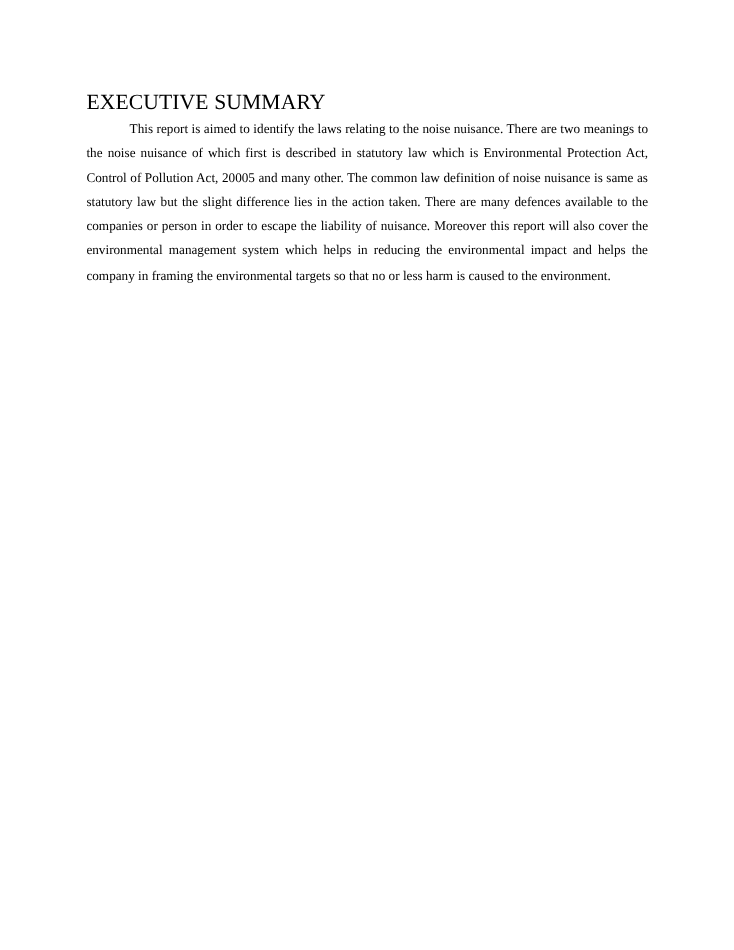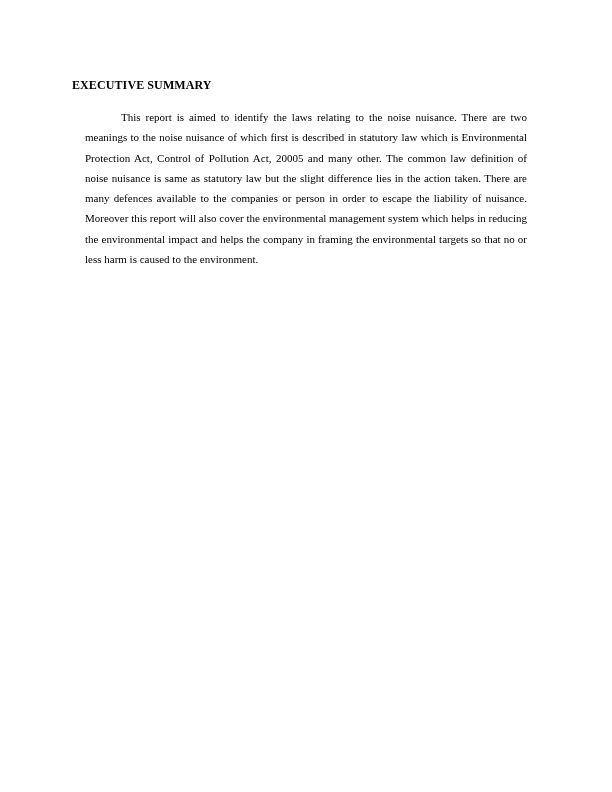--- a/index.html
+++ b/index.html
@@ -16,32 +16,32 @@
       color: #000000;
     }
     .page {
       position: absolute;
       left: 72px;
       top: 76px;
       width: 468px;
     }
     .heading {
       font-family: "Liberation Serif", "DejaVu Serif", serif;
-      font-weight: bold;
-      font-size: 12px;
+      font-weight: normal;
+      font-size: 18px;
       line-height: 18px;
       margin: 0 0 4px 0;
       letter-spacing: 0.1px;
     }
     .para {
       font-size: 11px;
       line-height: 20.3px;
       text-align: justify;
       text-indent: 36px;
-      margin: 13px;
+      margin: 0;
     }
   </style>
 </head>
 <body>
 
 <div class="page">
   <h1 class="heading">EXECUTIVE SUMMARY</h1>
   <p class="para">This report is aimed to identify the laws relating to the noise nuisance. There are two meanings to the noise nuisance of which first is described in statutory law which is Environmental Protection Act, Control of Pollution Act, 20005 and many other. The common law definition of noise nuisance is same as statutory law but the slight difference lies in the action taken.  There are many defences available to the companies or person in order to escape the liability of nuisance. Moreover this report will also cover the environmental management system which helps in reducing the environmental impact and helps the company in framing the environmental targets so that no or less harm is caused to the environment.</p>
 </div>
 

